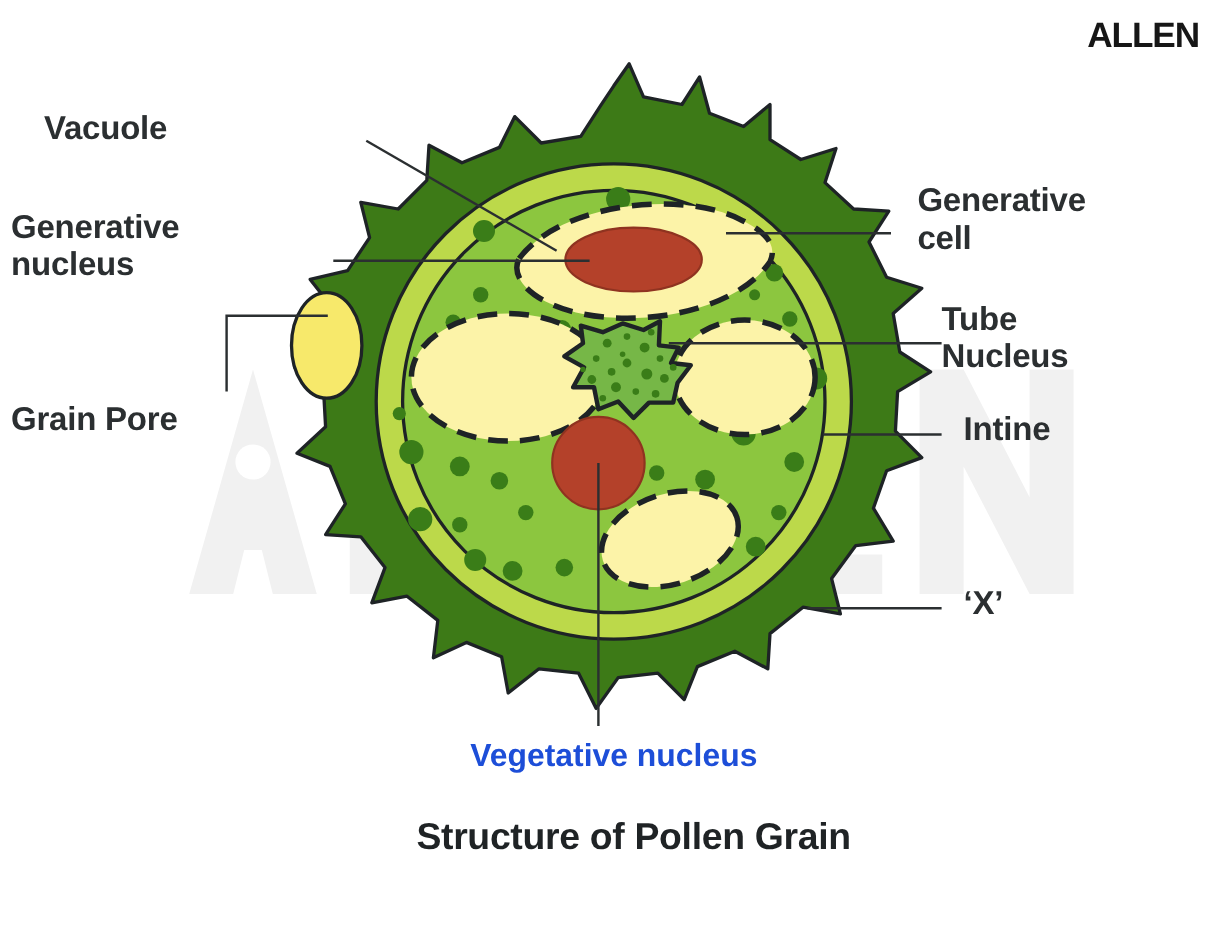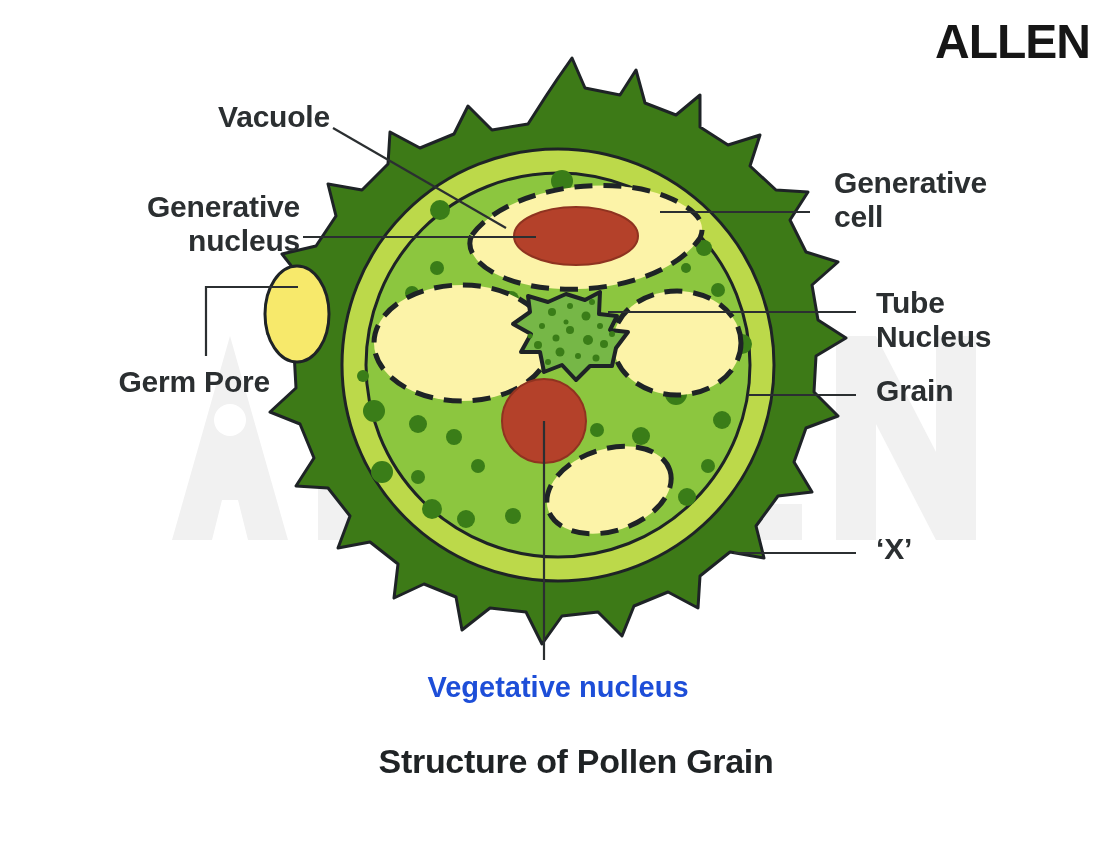--- a/index.html
+++ b/index.html
@@ -17,39 +17,39 @@
   .lbl{
     position:absolute;
     color:#2b2f31;
     font-weight:bold;
     font-size:30px;
     line-height:1.12;
     letter-spacing:-0.2px;
     white-space:pre-line;
   }
   .lbl.right{text-align:left;}
-  .lbl.rightal{text-align:right;}
+  .lbl.rightal{text-align:left;}
   #caption{
     position:absolute;
     left:0;right:0;
     top:742px;
     text-align:center;
     color:#1f2325;
     font-weight:bold;
     font-size:34px;
     letter-spacing:-0.3px;
     margin-left:36px;
   }
   #veg-label{
     position:absolute;left:0;right:0;top:671px;
     text-align:center;color:#1d4ed8;font-weight:bold;font-size:29px;
   }
   #logo{
     position:absolute;right:26px;top:14px;
-    font-weight:bold;font-size:48px;letter-spacing:-1px;
+    font-weight:bold;font-size:32px;letter-spacing:-1px;
     color:#161616;
     font-family:"Liberation Sans",sans-serif;
   }
   .leader{stroke:#2b2f31;stroke-width:2.2;fill:none;}
 </style>
 </head>
 <body>
 
 <div id="stage">
 
@@ -188,29 +188,29 @@
       <line class="leader" x1="856" y1="553" x2="734" y2="553"></line>
       <line class="leader" x1="544" y1="421" x2="544" y2="660"></line>
     </g>
   </svg>
 
   <div class="lbl rightal" style="left:40px;top:100px;width:290px;">Vacuole</div>
 
   <div class="lbl rightal" style="left:10px;top:190px;width:290px;">Generative
 nucleus</div>
 
-  <div class="lbl rightal" style="left:10px;top:365px;width:260px;">Germ Pore</div>
+  <div class="lbl rightal" style="left:10px;top:365px;width:260px;">Grain Pore</div>
 
   <div class="lbl right" style="left:834px;top:166px;width:270px;">Generative
 cell</div>
 
-  <div class="lbl right" style="left:876px;top:274px;width:240px;margin-top:12px;">Tube
+  <div class="lbl right" style="left:856px;top:274px;width:240px;">Tube
 Nucleus</div>
 
-  <div class="lbl right" style="left:876px;top:374px;width:240px;">Grain</div>
+  <div class="lbl right" style="left:876px;top:374px;width:240px;">Intine</div>
 
   <div class="lbl right" style="left:876px;top:532px;width:160px;">‘X’</div>
 
   <div id="veg-label">Vegetative nucleus</div>
 
   <div id="caption">Structure of Pollen Grain</div>
 
   <div id="logo">ALLEN</div>
 
 </div>

